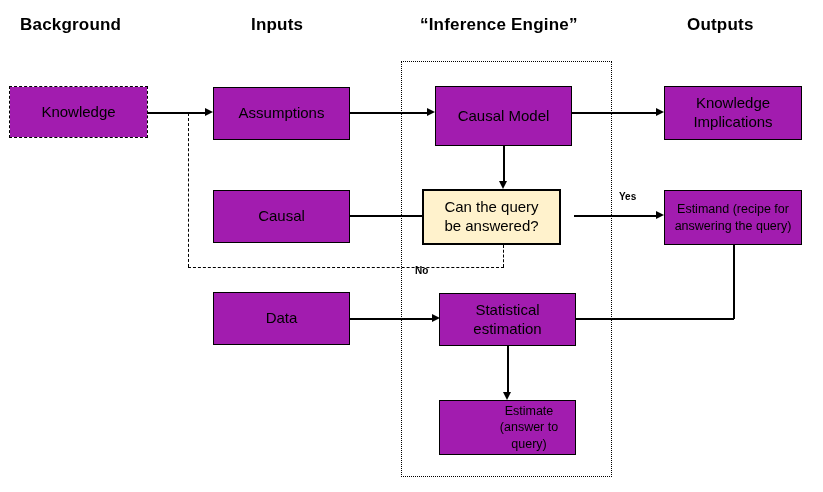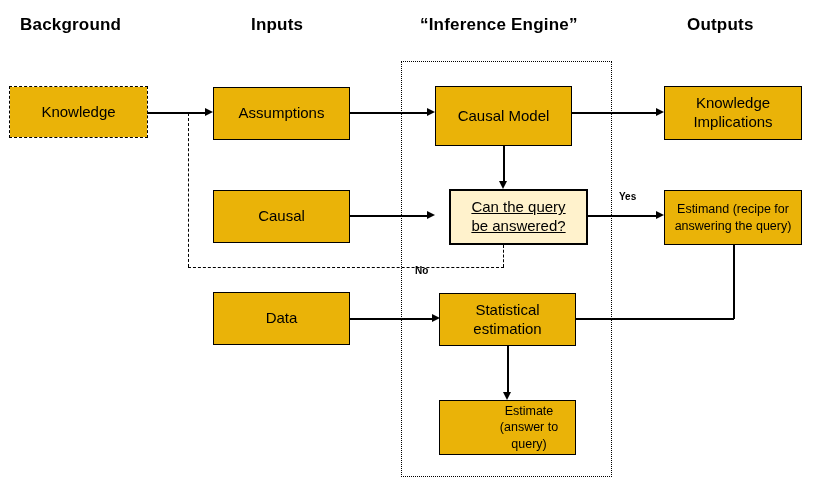--- a/index.html
+++ b/index.html
@@ -6,21 +6,21 @@
   #canvas{
     position:relative;width:823px;height:492px;background:#ffffff;
     font-family:"Liberation Sans",sans-serif;color:#000;overflow:hidden;
   }
   .hdr{
     position:absolute;font-size:17px;font-weight:bold;letter-spacing:.2px;
     white-space:nowrap;color:#000;
   }
   .box{
     position:absolute;box-sizing:border-box;border:1.5px solid #000;
-    background:#eab308;display:flex;align-items:center;justify-content:center;
+    background:#a21caf;display:flex;align-items:center;justify-content:center;
     text-align:center;font-size:15px;line-height:1.25;
   }
   .box .bl{display:block;}
   .box.dashed{border-style:dashed;background-clip:padding-box;}
   .box.yellow{background:#fff2cc;border-width:2px;}
   .box.small{font-size:12.5px;line-height:1.3;}
   .hline{position:absolute;height:1.5px;background:#000;}
   .vline{position:absolute;width:1.5px;background:#000;}
   .dash-h{position:absolute;height:0;border-top:1.5px dashed #000;}
   .dash-v{position:absolute;width:0;border-left:1.5px dashed #000;}
@@ -94,21 +94,21 @@
   </div>
 
   <div class="box" style="left:213px;top:292px;width:137px;height:53px;">
     <span class="bl">Data</span>
   </div>
 
   <div class="box" style="left:435px;top:86px;width:137px;height:60px;">
     <span class="bl">Causal Model</span>
   </div>
 
-  <div class="box yellow" style="left:449px;top:189px;width:139px;height:56px;text-decoration:underline;">
+  <div class="box yellow" style="left:422px;top:189px;width:139px;height:56px;">
     <span class="bl w110">Can the query be answered?</span>
   </div>
 
   <div class="box" style="left:439px;top:293px;width:137px;height:53px;">
     <span class="bl w110">Statistical estimation</span>
   </div>
 
   <div class="box small" style="left:439px;top:400px;width:137px;height:55px;padding-left:43px;">
     <span class="bl w110">Estimate (answer to query)</span>
   </div>

